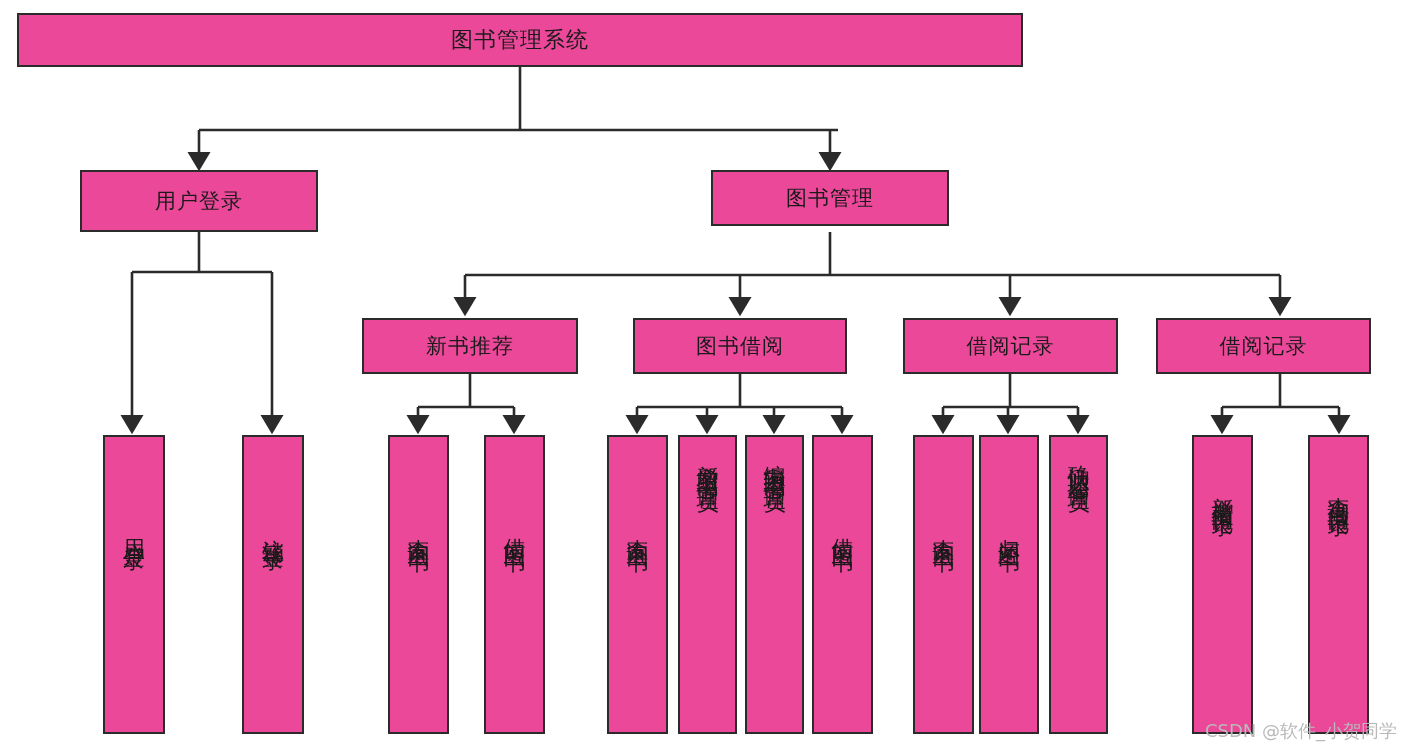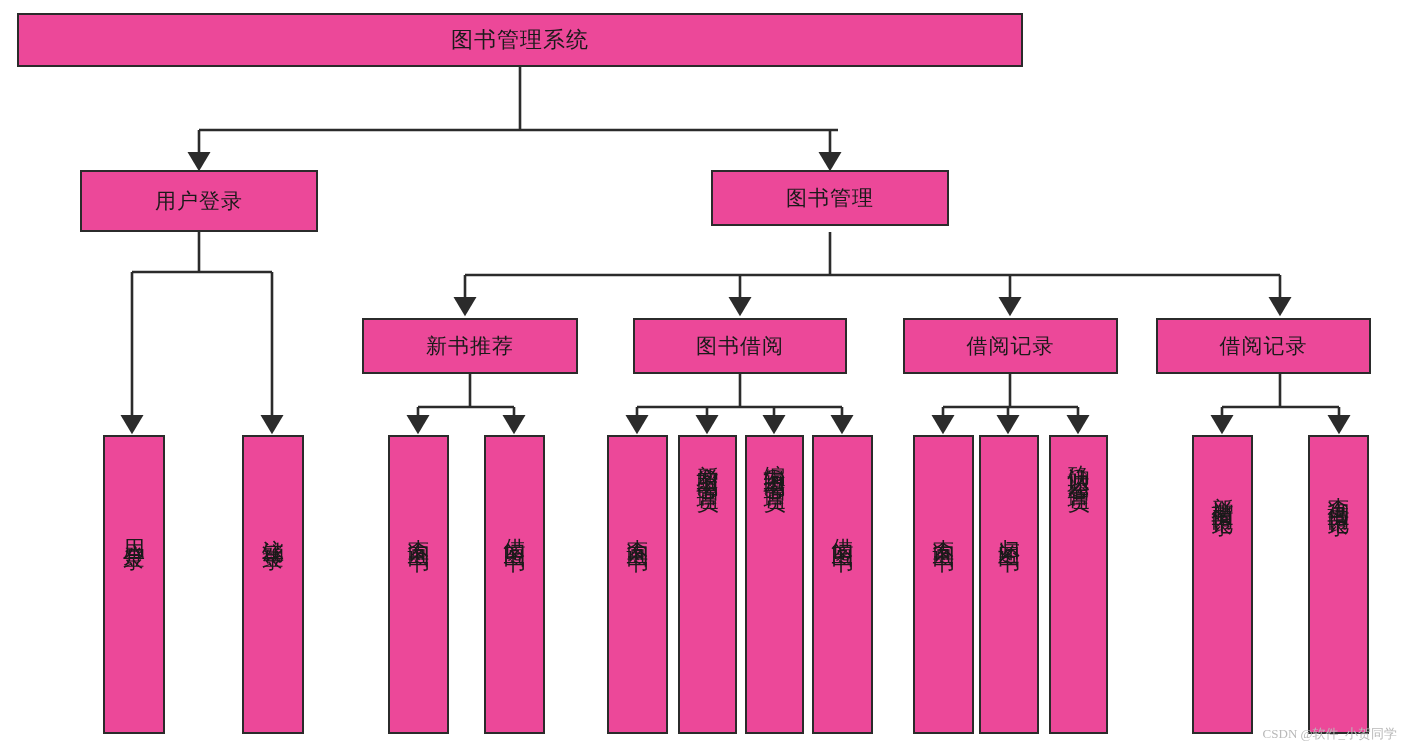--- a/index.html
+++ b/index.html
@@ -40,25 +40,24 @@
     text-orientation:upright;
     font-size:22px;
     letter-spacing:4px;
     line-height:1;
   }
 
   .watermark{
     position:absolute;
     right:8px;
     bottom:4px;
-    font-size:13px;
+    font-size:18px;
     color:#b9b9b9;
     white-space:nowrap;
     pointer-events:none;
-    font-family:Liberation Serif, serif;
   }
 </style>
 </head>
 <body>
 
 <div id="canvas">
 
   <svg id="edges" viewBox="0 0 1405 747">
     <defs>
       <marker id="arrow" markerWidth="9" markerHeight="9" refX="3.2" refY="4.5" orient="auto" markerUnits="strokeWidth">

